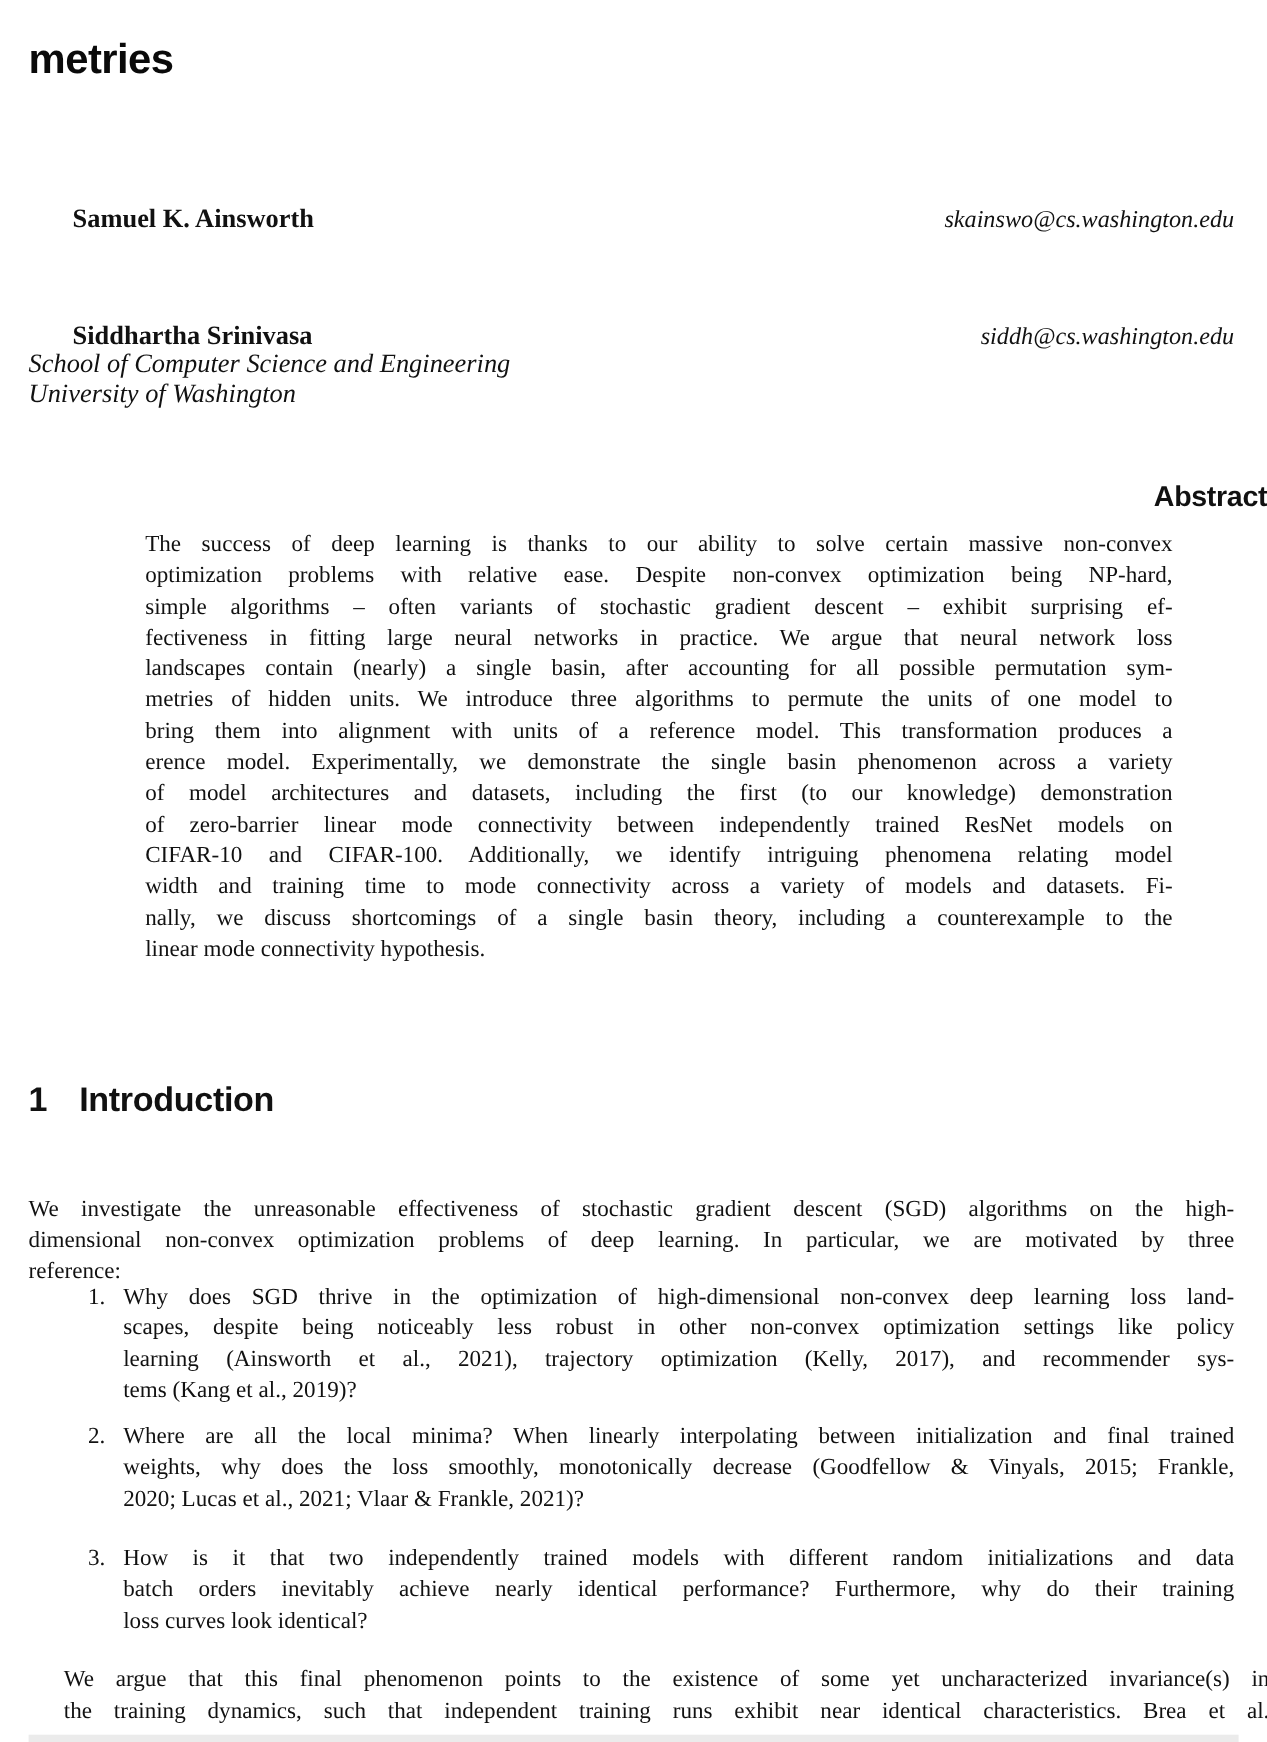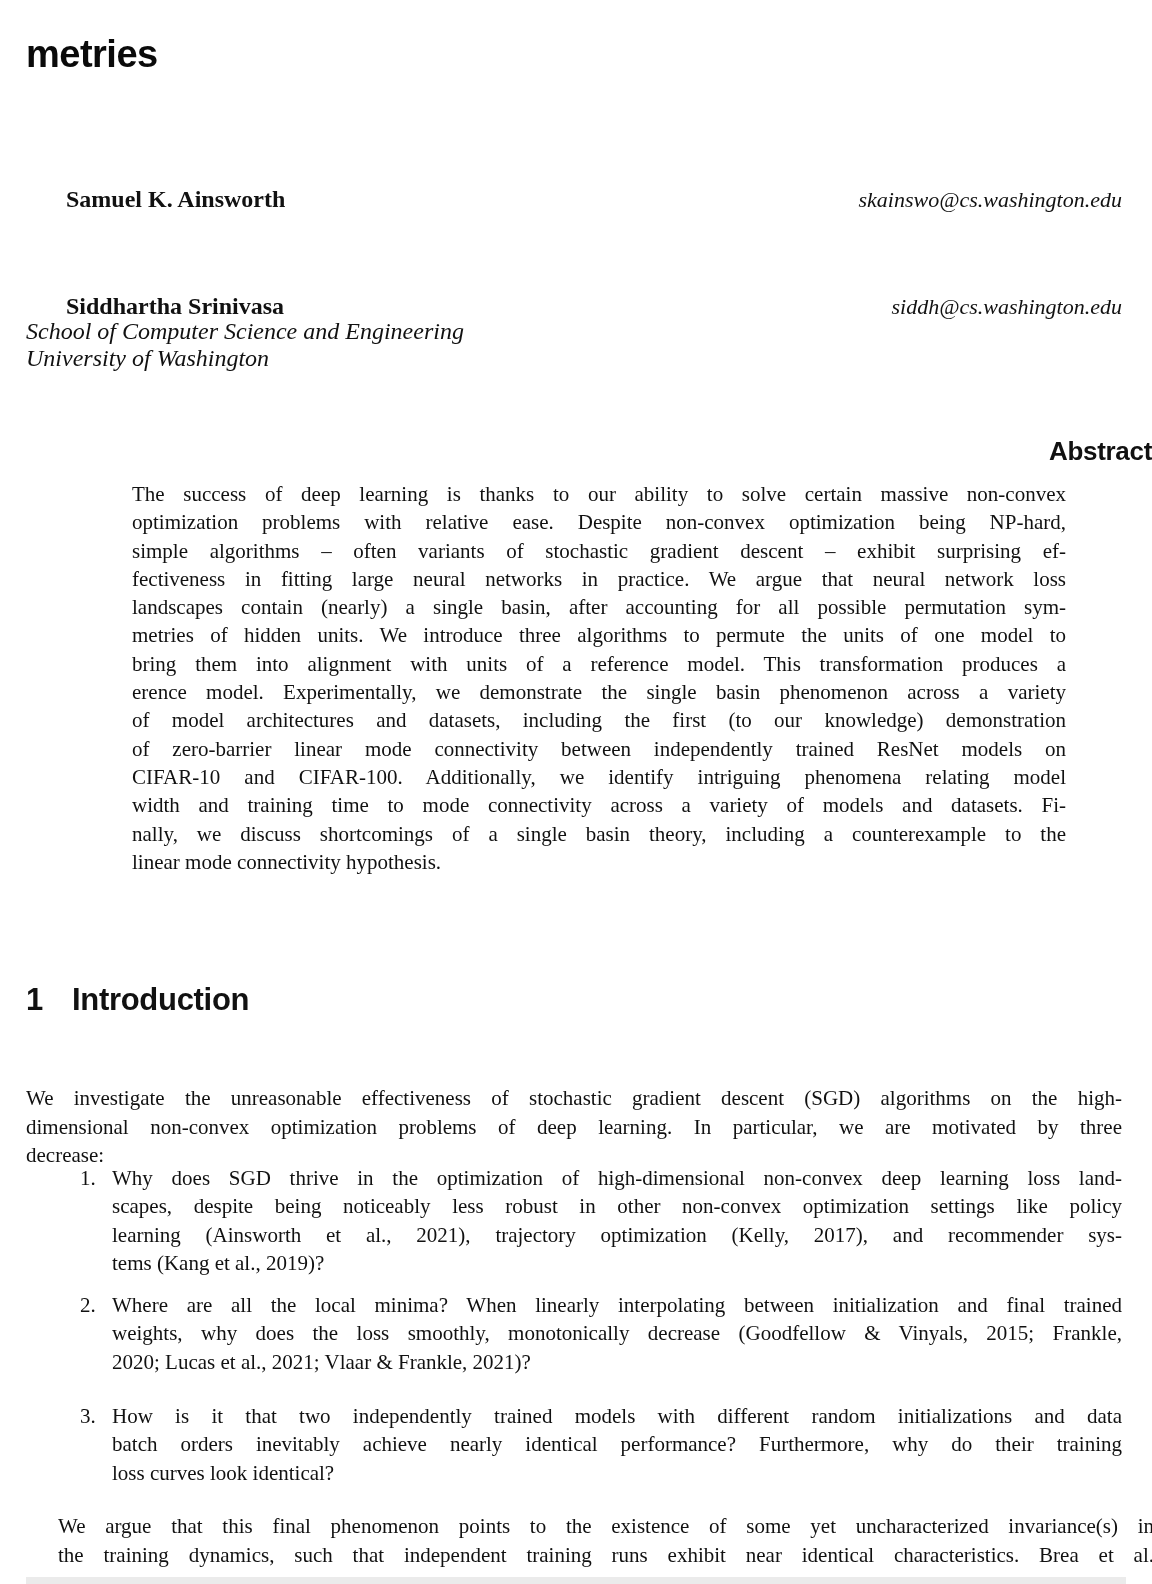--- a/index.html
+++ b/index.html
@@ -119,21 +119,21 @@
     </div>
 
   <div class="section-heading">
     <span class="sec-num">1</span>
     <span class="sec-title">Introduction</span>
   </div>
 
   <div class="para-1 par-end">
       <div class="jline">We investigate the unreasonable effectiveness of stochastic gradient descent (SGD) algorithms on the high-</div>
       <div class="jline">dimensional non-convex optimization problems of deep learning. In particular, we are motivated by three</div>
-      <div class="jline">decrease:</div>
+      <div class="jline">reference:</div>
     </div>
 
   <div class="list-item item-1 par-end">
     <span class="item-num">1.</span>
     <div>
         <div class="jline">Why does SGD thrive in the optimization of high-dimensional non-convex deep learning loss land-</div>
         <div class="jline">scapes, despite being noticeably less robust in other non-convex optimization settings like policy</div>
         <div class="jline">learning (Ainsworth et al., 2021), trajectory optimization (Kelly, 2017), and recommender sys-</div>
         <div class="jline">tems (Kang et al., 2019)?</div>
       </div>

